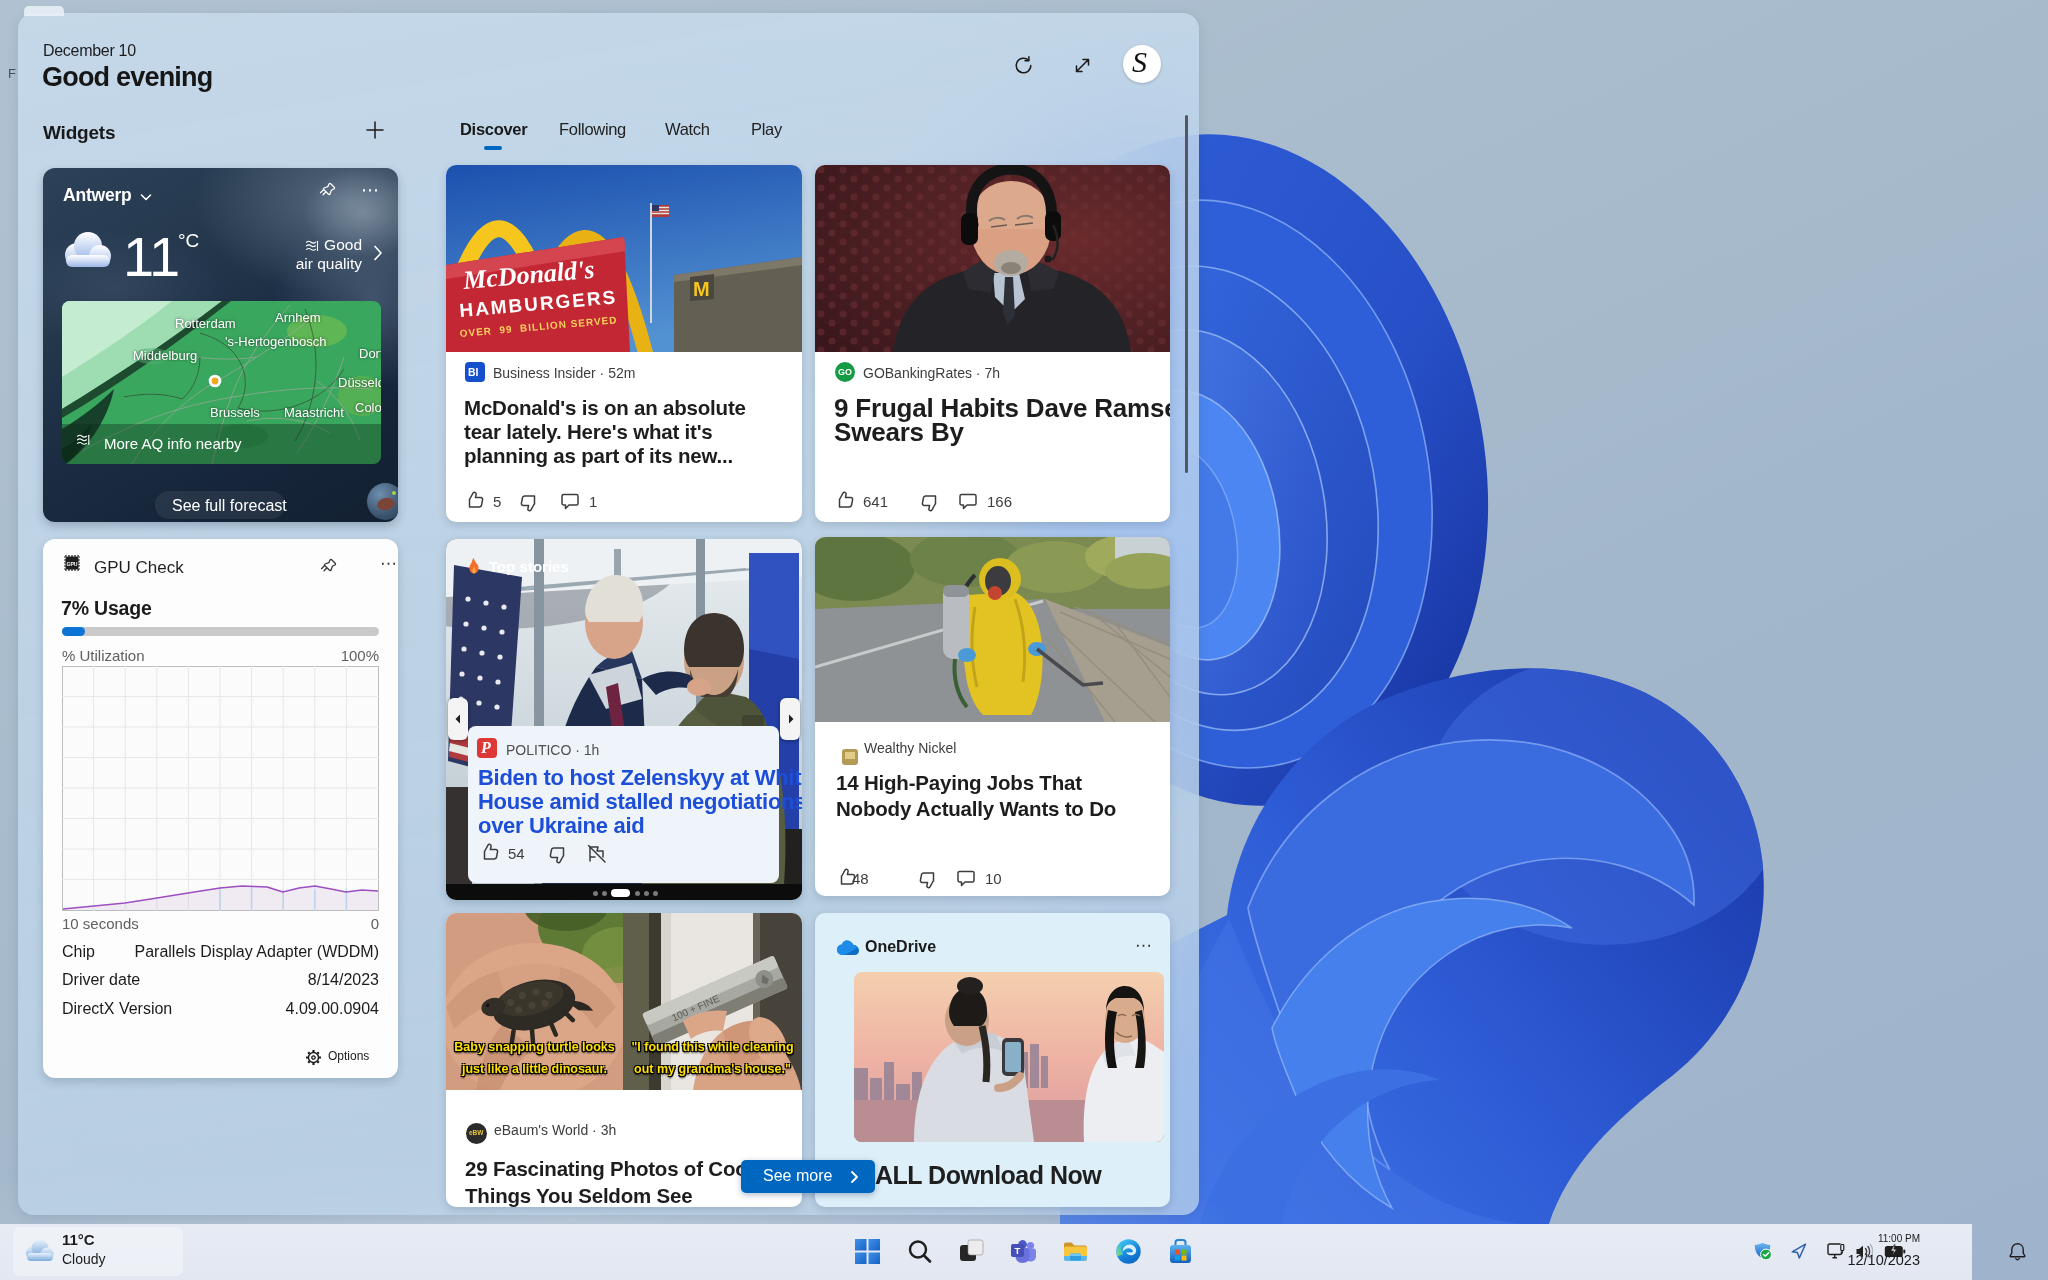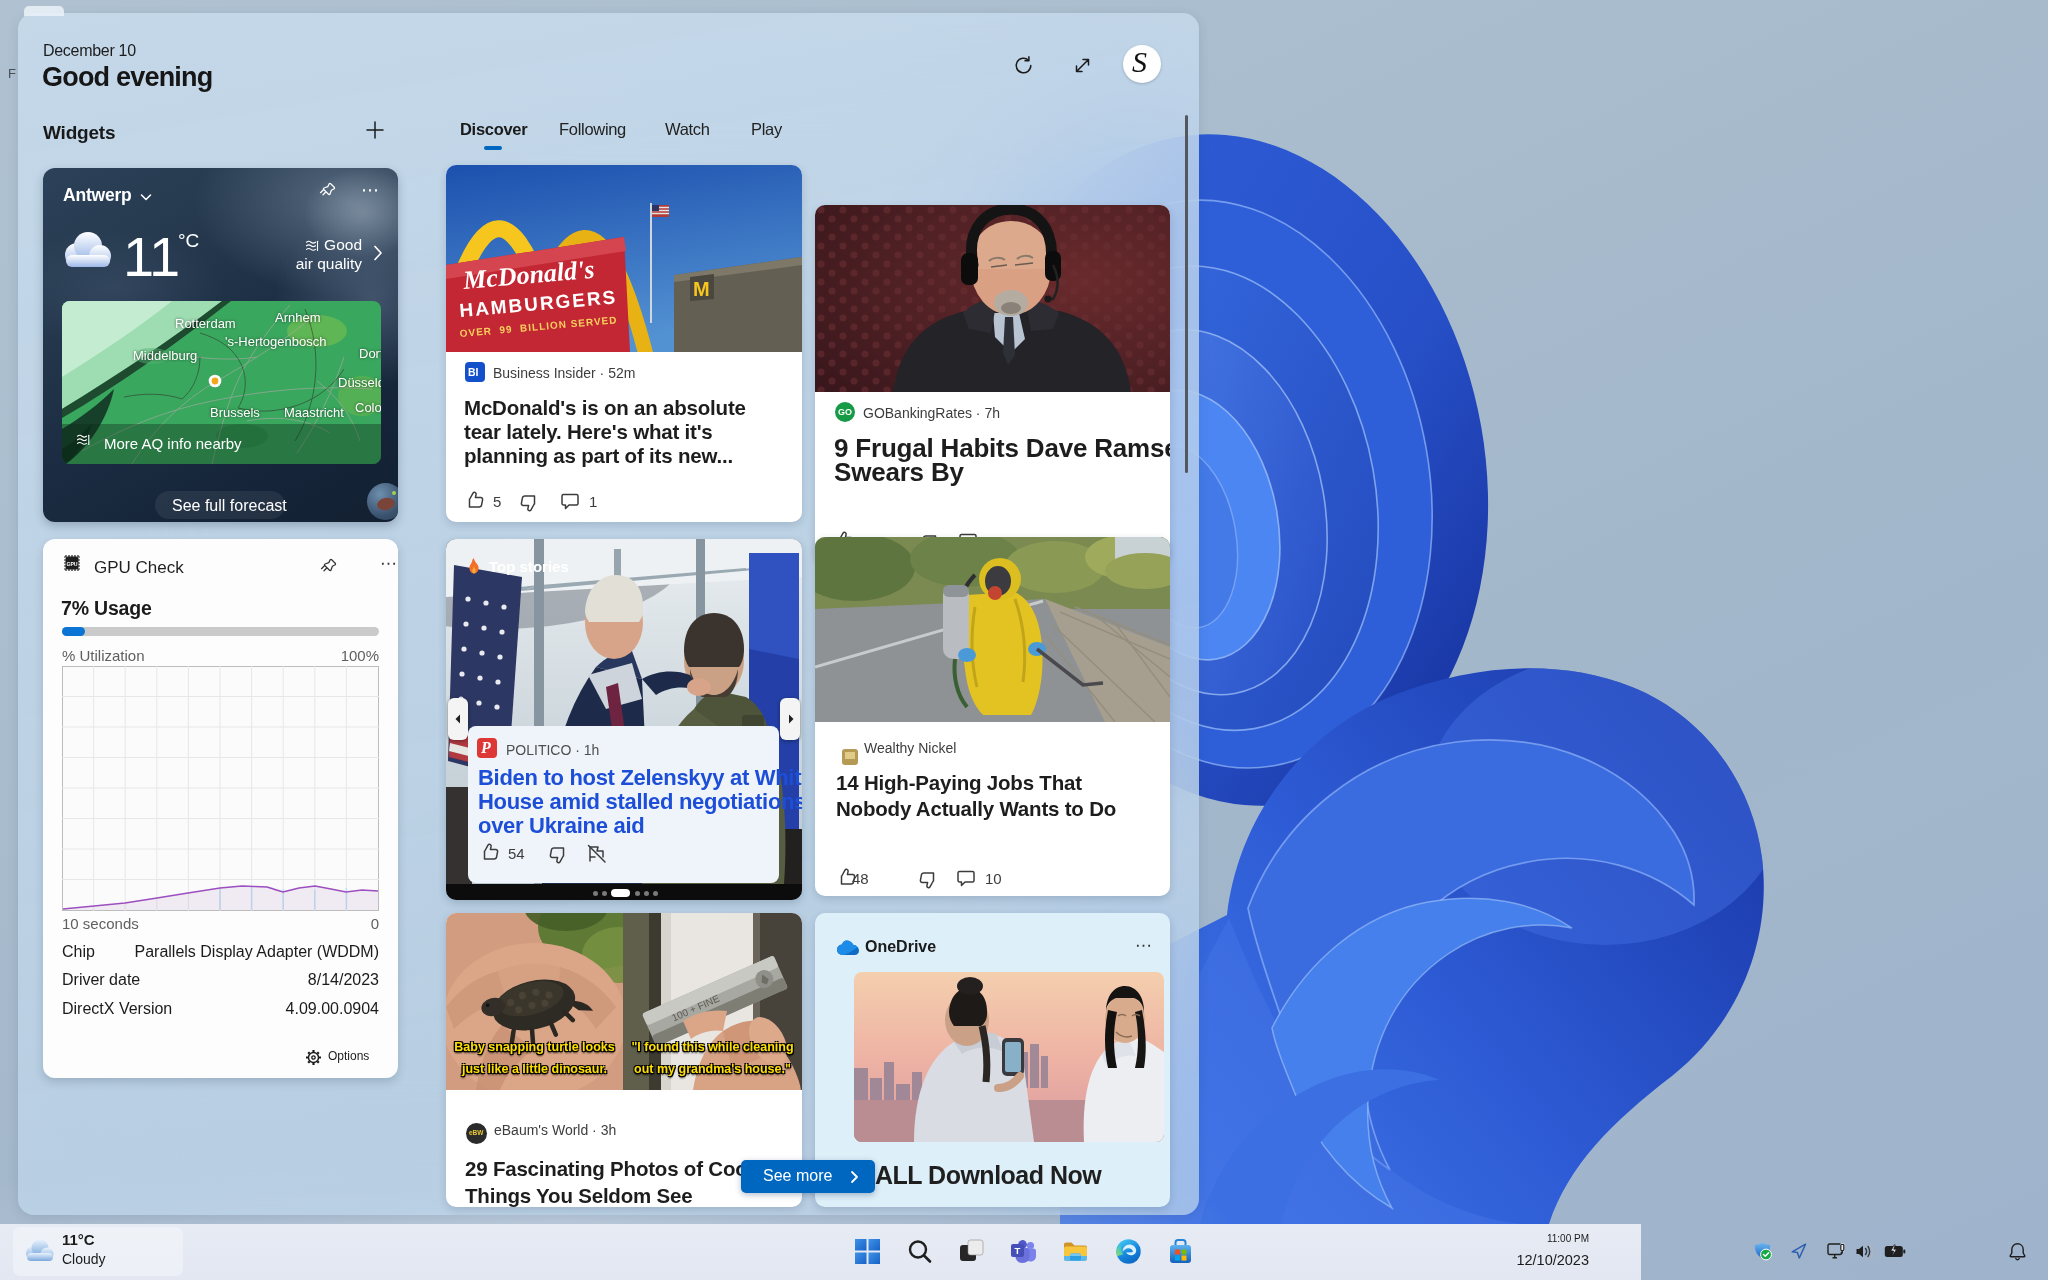--- a/index.html
+++ b/index.html
@@ -290,21 +290,21 @@
           <g transform="rotate(180 10 10)">
             <path d="M3.5 17 L3.5 9 M3.5 9.5 L7 3.2 C7.5 2.3 8.6 2 9.4 2.6 C10 3 10.3 3.7 10.1 4.4 L9.4 7.6 L14.9 7.6 C16 7.6 16.8 8.6 16.6 9.7 L15.6 14.9 C15.4 16.1 14.3 17 13.1 17 L3.5 17" stroke="#3c3c3c" stroke-width="1.5" fill="none" stroke-linecap="round" stroke-linejoin="round"></path>
           </g>
         </svg>
       <svg class="abs" style="left:114px;top:326px;" width="20" height="20" viewBox="0 0 20 20">
           <path d="M3.5 3.5 H16.5 C17.3 3.5 18 4.2 18 5 V12.5 C18 13.3 17.3 14 16.5 14 H9 L5.5 17.5 L5.5 14 H3.5 C2.7 14 2 13.3 2 12.5 V5 C2 4.2 2.7 3.5 3.5 3.5 Z" stroke="#3c3c3c" stroke-width="1.5" fill="none" stroke-linejoin="round"></path>
         </svg>
       <div class="t" style="left:143px;top:328px;font-size:15px;color:#3d3d3d;">1</div>
     </div>
 
-    <div class="abs" style="left:797px;top:152px;width:355px;height:357px;border-radius:10px;background:#fff;overflow:hidden;box-shadow:0 3px 8px rgba(20,40,60,0.16);margin-top:40px;">
+    <div class="abs" style="left:797px;top:152px;width:355px;height:357px;border-radius:10px;background:#fff;overflow:hidden;box-shadow:0 3px 8px rgba(20,40,60,0.16);">
       <svg width="355" height="187" viewBox="0 0 355 187">
         <defs>
           <radialGradient id="rb" cx="0.75" cy="0.4" r="0.9">
               <stop offset="0" stop-color="#6a2a2c"></stop>
               <stop offset="0.6" stop-color="#4e2024"></stop>
               <stop offset="1" stop-color="#3a171c"></stop>
             </radialGradient>
           <pattern id="dots" width="22" height="18" patternUnits="userSpaceOnUse">
               <circle cx="6" cy="5" r="3.5" fill="#6b3032" opacity="0.55"></circle>
               <circle cx="17" cy="14" r="3.5" fill="#6b3032" opacity="0.55"></circle>
@@ -600,21 +600,21 @@
 
     <div class="abs" style="left:723px;top:1147px;width:134px;height:33px;border-radius:5px;background:#0067c0;box-shadow:0 2px 6px rgba(0,40,90,0.3);"></div>
     <div class="t" style="left:745px;top:1154px;font-size:16px;color:#fff;">See more</div>
     <svg class="abs" style="left:832px;top:1157px;" width="9" height="14" viewBox="0 0 9 14">
         <path d="M2 2 L7 7 L2 12" stroke="#fff" stroke-width="1.8" fill="none" stroke-linecap="round" stroke-linejoin="round"></path>
       </svg>
 
     <div class="abs" style="left:1167px;top:102px;width:3px;height:358px;border-radius:2px;background:#53585e;"></div>
   </div>
 
-  <div id="taskbar" class="abs" style="left:0;top:1224px;width:1641px;height:56px;background:linear-gradient(180deg,#e7ebf4,#e2e7f1);">
+  <div id="taskbar" class="abs" style="left:0;top:1224px;width:1972px;height:56px;background:linear-gradient(180deg,#e7ebf4,#e2e7f1);">
 
     <div class="abs" style="left:13px;top:3px;width:170px;height:49px;border-radius:7px;background:rgba(253,254,255,0.38);"></div>
     <svg class="abs" style="left:24px;top:15px;" width="30" height="24" viewBox="0 0 30 24">
       <defs>
           <linearGradient id="tc" x1="0" y1="0" x2="0" y2="1">
             <stop offset="0" stop-color="#e8f2fc"></stop>
             <stop offset="1" stop-color="#7aa8dc"></stop>
           </linearGradient>
         </defs>
       <circle cx="9" cy="14" r="7" fill="url(#tc)"></circle>

